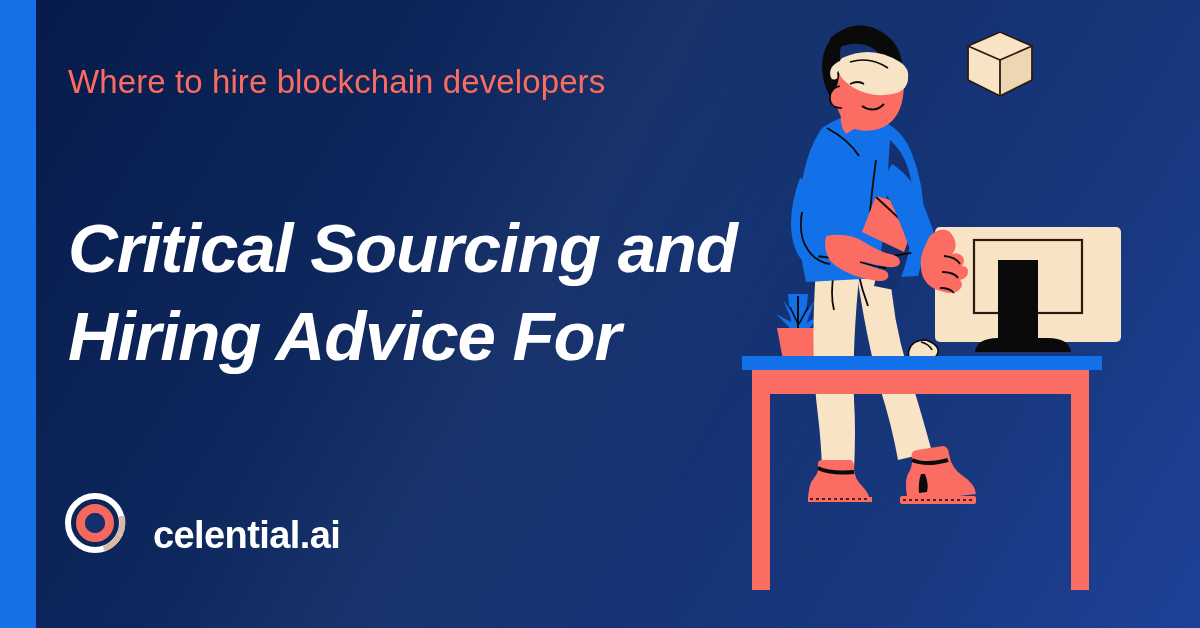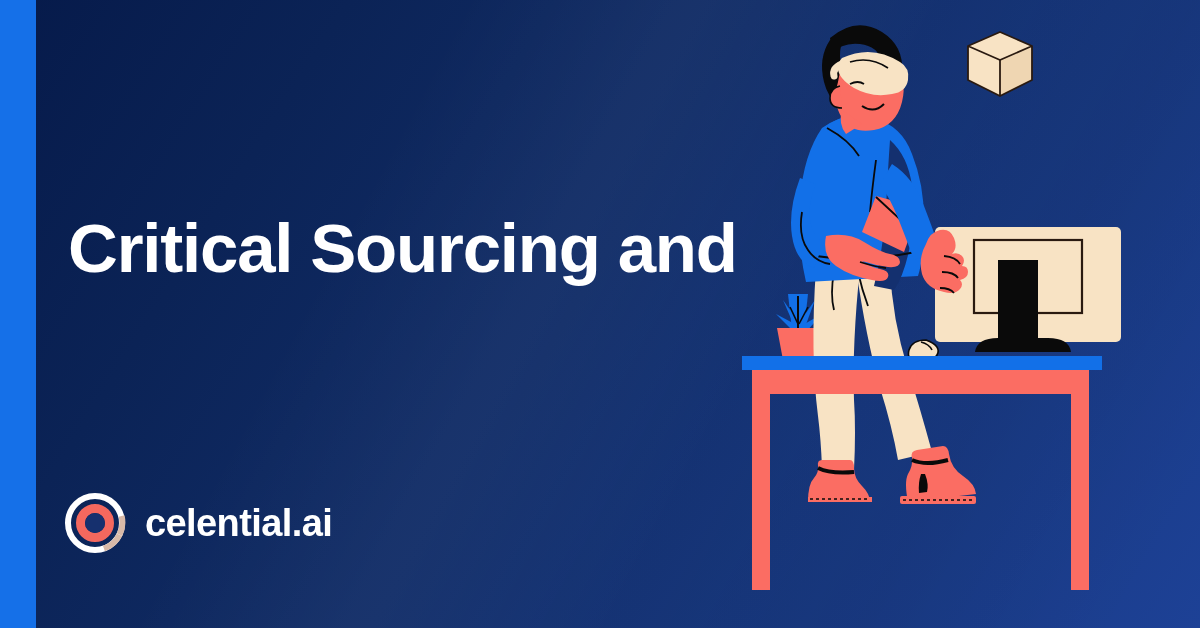--- a/index.html
+++ b/index.html
@@ -60,31 +60,32 @@
   #headline {
     position: absolute;
     left: 68px;
     top: 205px;
     width: 730px;
     font-size: 69px;
     line-height: 88px;
     font-weight: 700;
     letter-spacing: -1.2px;
     color: #ffffff;
+    font-style: italic;
   }
   #headline .hl-line { display: block; white-space: nowrap; }
 
   
   #logo {
     position: absolute;
     left: 64px;
     top: 492px;
     display: flex;
-    align-items: center;
-    gap: 19px;
+    align-items: flex-end;
+    gap: 27px;
   }
   #logo-mark { width: 62px; height: 62px; display: block; }
   #logo-text {
     font-size: 38px;
     font-weight: 600;
     letter-spacing: -0.6px;
     color: #ffffff;
     line-height: 1;
   }
 
@@ -100,23 +101,25 @@
 </style>
 </head>
 <body>
 
 <div id="banner">
 
   <div id="sheen"></div>
 
   <div id="left-stripe"></div>
 
+  <div id="kicker">Where to hire blockchain developers</div>
 
   <div id="headline">
     <span class="hl-line">Critical Sourcing and</span>
+    <span class="hl-line">Hiring Advice For</span>
   </div>
 
   <div id="logo">
     <svg id="logo-mark" viewBox="0 0 62 62">
 
       <circle cx="31" cy="31" r="27" fill="none" stroke="#ffffff" stroke-width="6"></circle>
 
       <path d="M 55.5 42.7 A 27 27 0 0 1 39.9 56.5" fill="none" stroke="#d8b9a8" stroke-width="6" stroke-linecap="butt"></path>
       <path d="M 57.6 24.0 A 27 27 0 0 1 55.5 42.7" fill="none" stroke="#d8b9a8" stroke-width="6" stroke-linecap="butt"></path>
 

